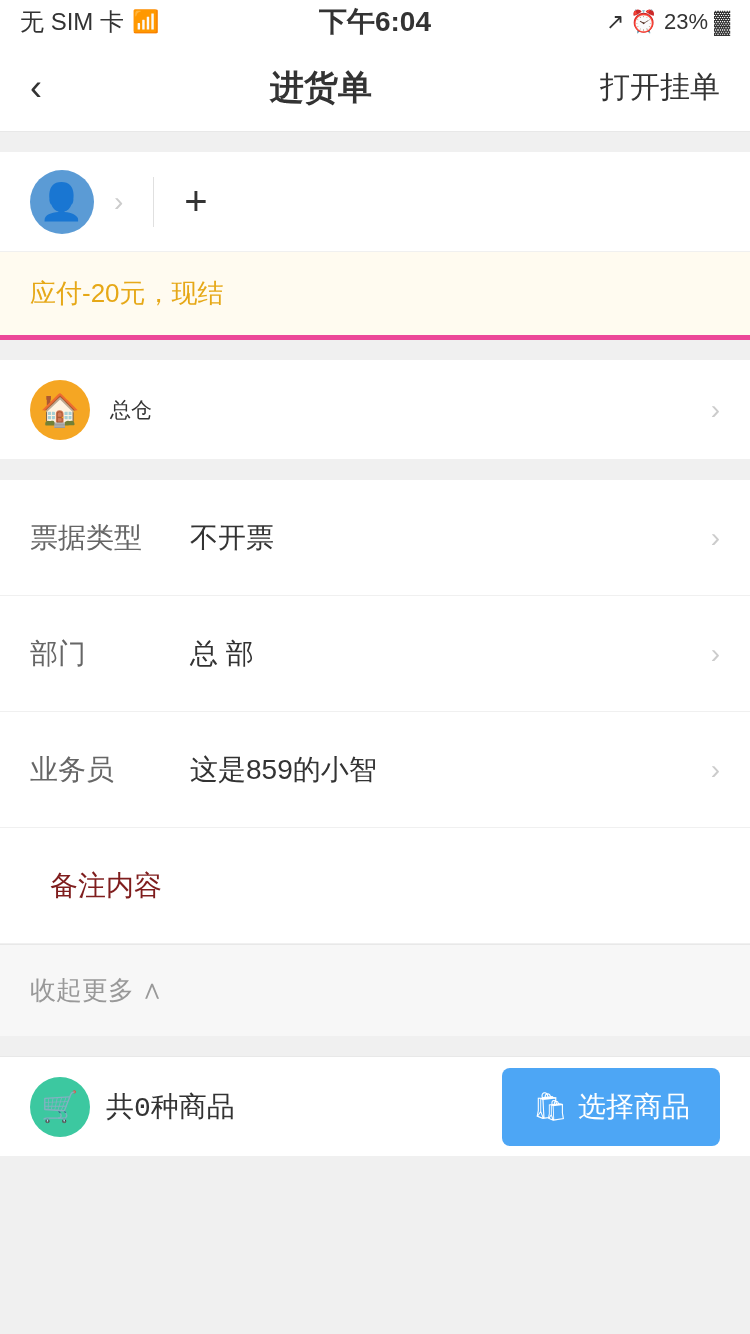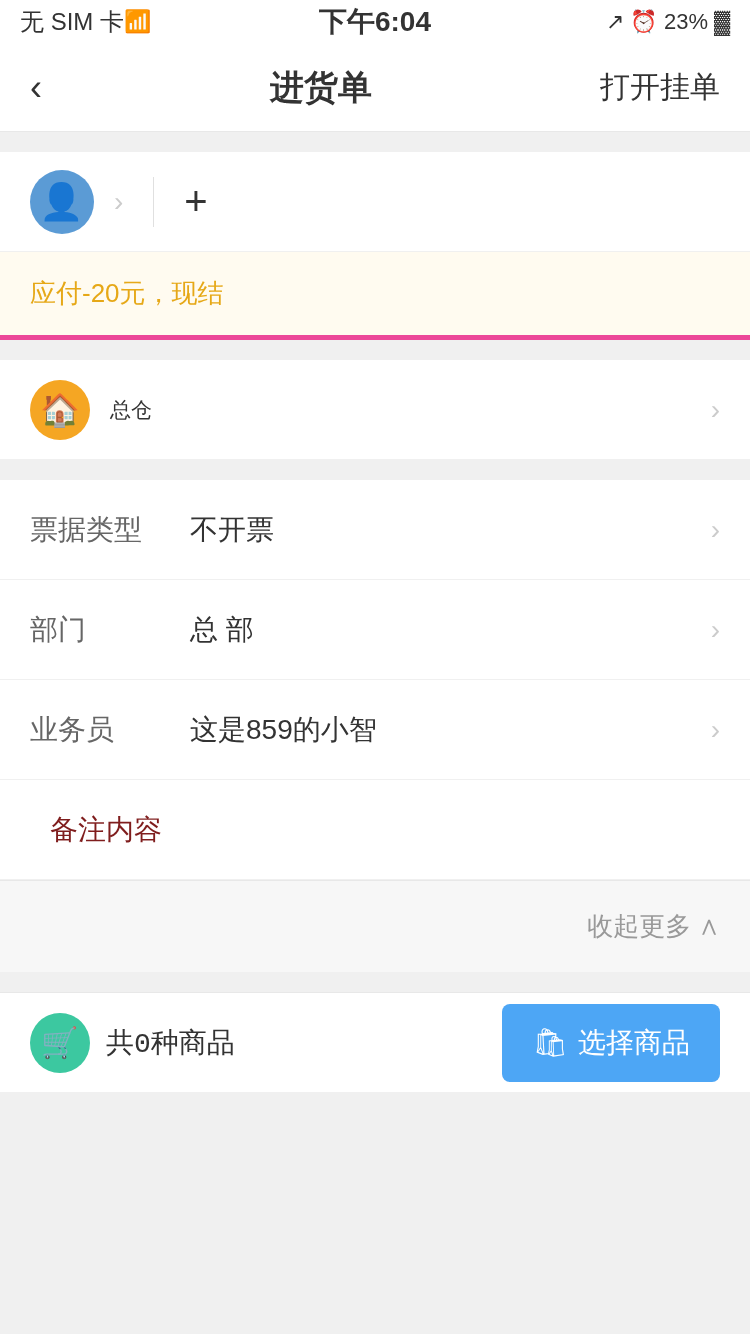--- a/index.html
+++ b/index.html
@@ -20,20 +20,21 @@
       justify-content: space-between;
       background: #fff;
       height: 44px;
       padding: 0 20px;
       font-size: 26px;
       color: #333;
     }
     .status-left {
       display: flex;
       align-items: center;
+      gap: 8px;
       font-size: 24px;
       font-weight: 500;
     }
     .wifi-icon {
       font-size: 22px;
     }
     .status-center {
       font-size: 28px;
       font-weight: 600;
       position: absolute;
@@ -167,21 +168,21 @@
       flex: 1;
       font-size: 21px;
       color: #333;
     }
 
     
     .list-row {
       display: flex;
       align-items: center;
       padding: 16px 30px;
-      height: 100px;
+      height: 116px;
       background: #fff;
       border-bottom: 1px solid #f0f0f0;
     }
     .list-row-label {
       font-size: 28px;
       color: #666;
       min-width: 140px;
     }
     .list-row-value {
       flex: 1;
@@ -190,21 +191,21 @@
       padding-left: 20px;
     }
     .list-row-value.placeholder {
       color: #7f1d1d;
     }
 
     
     .collapse-row {
       display: flex;
       align-items: center;
-      justify-content: flex-end;
+      justify-content: flex-start;
       padding: 28px 30px;
       background: #f7f7f7;
       border-top: 1px solid #e8e8e8;
       cursor: pointer;
     }
     .collapse-text {
       font-size: 26px;
       color: #999;
     }
 

